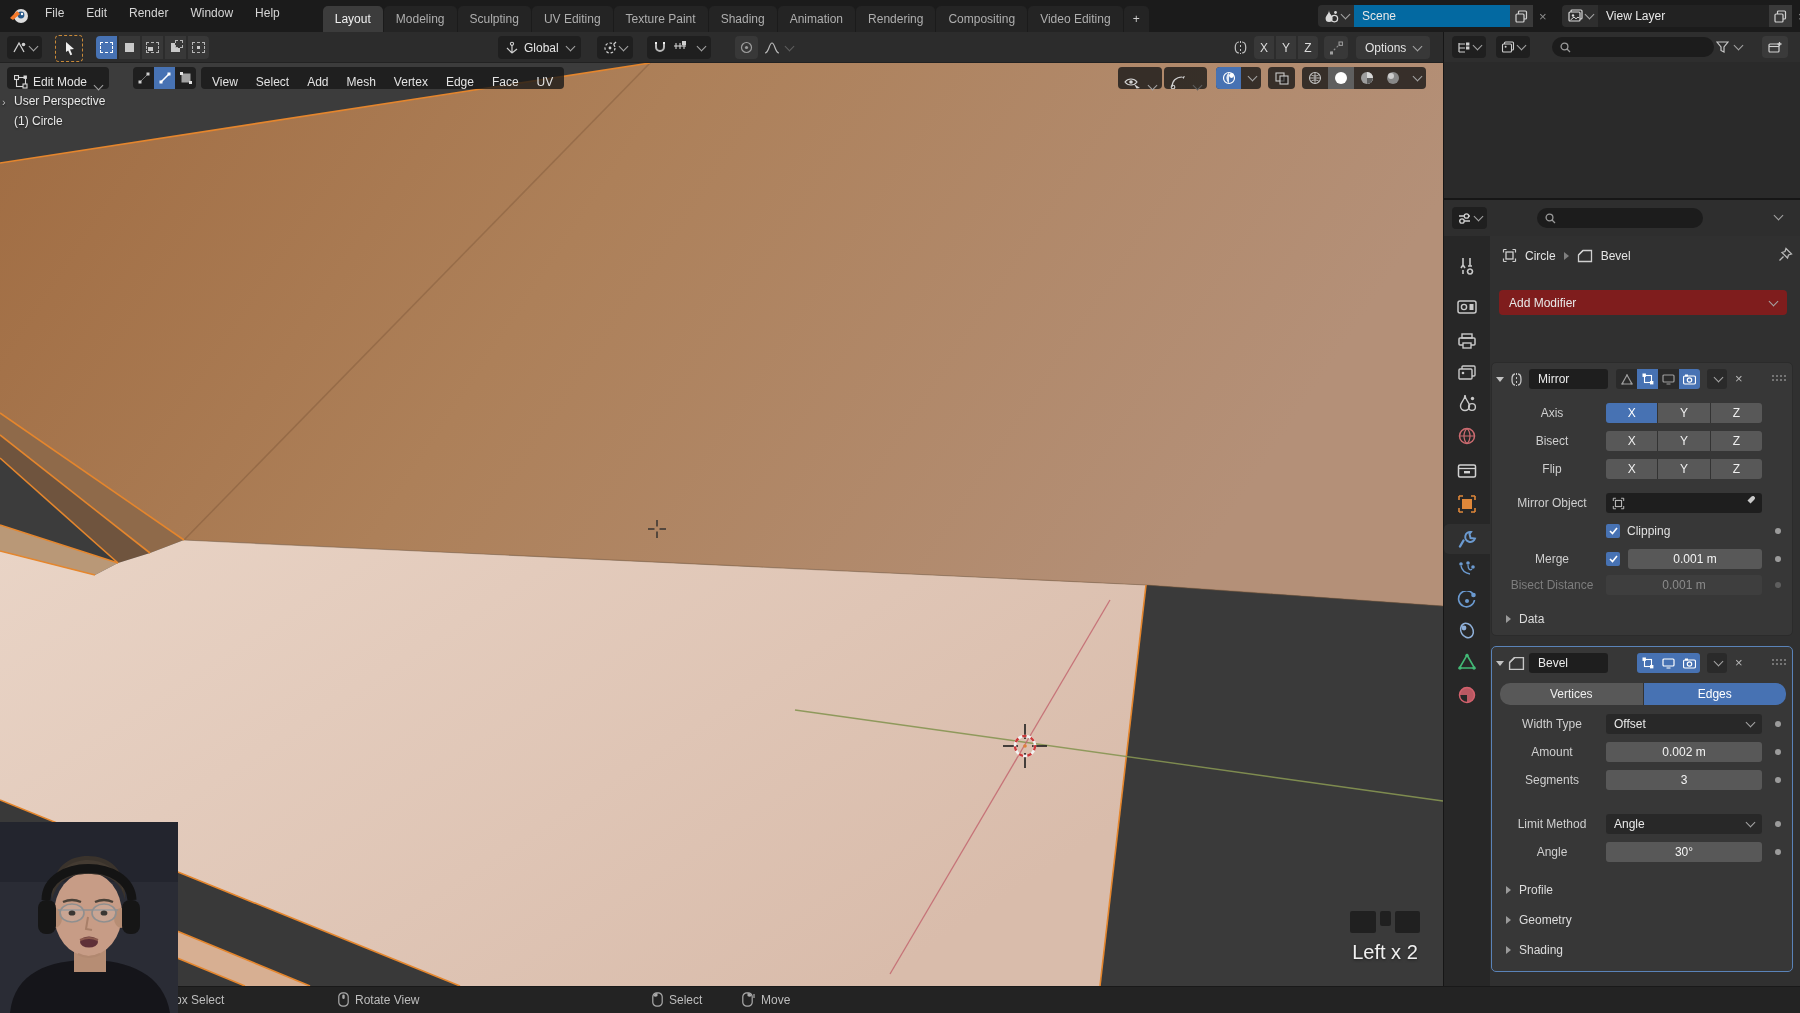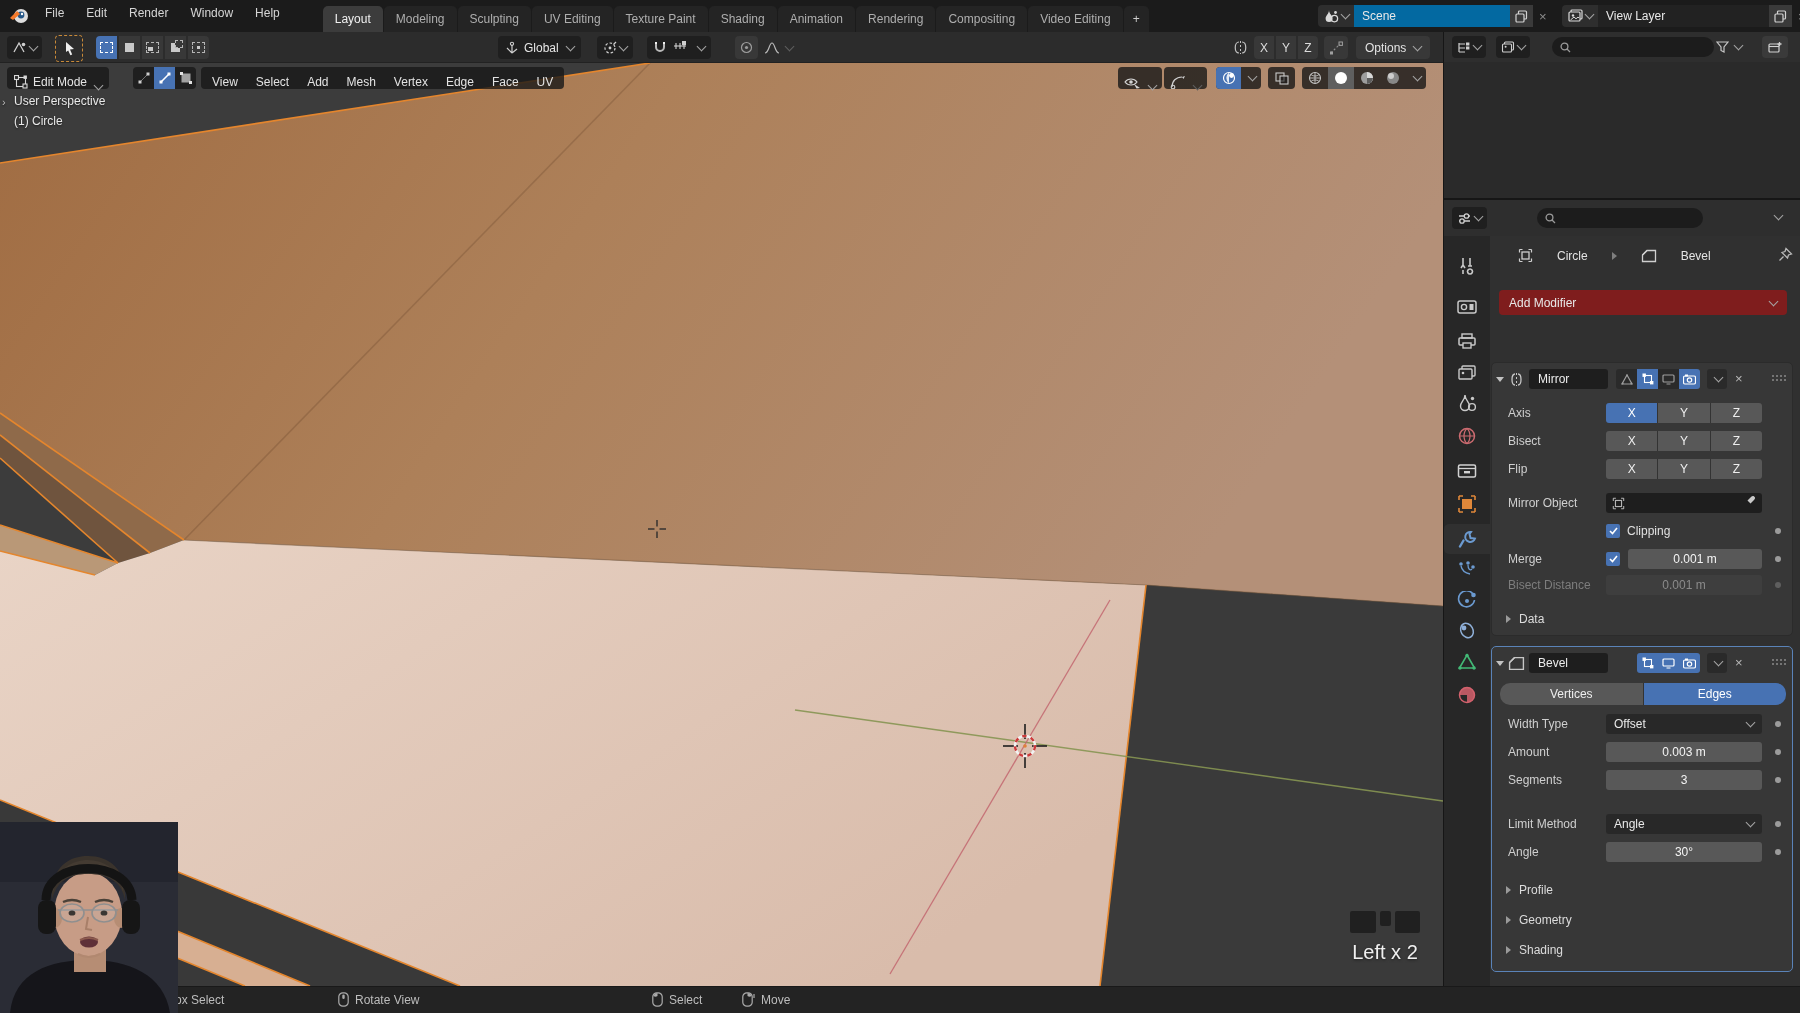--- a/index.html
+++ b/index.html
@@ -15,21 +15,21 @@
   .chev.dim{border-color:#5f5f5f}
   .tri-d{width:0;height:0;border-top:5px solid #c2c2c2;border-left:4px solid transparent;border-right:4px solid transparent}
   .tri-r{width:0;height:0;border-left:5px solid #9a9a9a;border-top:4px solid transparent;border-bottom:4px solid transparent}
   .menu-item{padding:0 11px;height:26px;display:flex;align-items:center;color:#d6d6d6;cursor:default}
   .tab{height:26px;display:flex;align-items:center;padding:0 12px;background:#242424;color:#aeaeae;
        border-radius:5px 5px 0 0;margin-right:1px}
   .tab.active{background:#3c3c3c;color:#f1f1f1}
   .vpmenu{padding:0 9px;color:#e3e3e3}
   .panel{position:absolute;left:1490px;width:302px;background:#373737;border-radius:5px;border:1px solid #2b2b2b;box-sizing:border-box}
   .prow{position:absolute;left:0;width:100%;height:20px}
-  .plabel{position:absolute;left:16px;width:104px;text-align:left;color:#cfcfcf;line-height:20px}
+  .plabel{position:absolute;left:8px;width:104px;text-align:center;color:#cfcfcf;line-height:20px}
   .pfield{position:absolute;left:114px;width:156px;height:20px;border-radius:3px;box-sizing:border-box}
   .slider{background:#585858;text-align:center;color:#f4f4f4;line-height:20px}
   .drop{background:#282828;color:#e9e9e9;line-height:20px;padding-left:8px;display:flex;align-items:center}
   .drop .chev{position:absolute;right:8px;top:8px}
   .pdot{position:absolute;left:283px;top:7px;width:6px;height:6px;border-radius:50%;background:#9b9b9b}
   .segcell{flex:1;display:flex;align-items:center;justify-content:center;background:#585858;color:#eee;height:100%}
   .segcell.on{background:#4772b3;color:#fff}
   .togglecell{width:21px;height:20px;display:flex;align-items:center;justify-content:center;background:#2a2a2a}
   .togglecell.on{background:#4772b3}
   .hname{background:#1e1e1e;border-radius:3px;height:20px;line-height:20px;padding-left:9px;color:#ececec}
@@ -546,21 +546,21 @@
           <circle cx="17" cy="15" r="1.7" fill="#43b976"></circle>
         </svg></span>
     <span class="abs" style="left:13px;top:449px"><svg width="20" height="20" viewBox="0 0 20 20">
           <circle cx="10" cy="10" r="7.5" fill="none" stroke="#d3626d" stroke-width="1.5"></circle>
           <path d="M10 2.5 A7.5 7.5 0 0 1 10 17.5 Z M10 10 L2.5 10 A7.5 7.5 0 0 1 10 2.5Z" fill="#d3626d" opacity=".85"></path>
         </svg></span>
   </div>
 
   <div class="abs" style="left:46px;top:36px;width:311px;height:777px">
 
-    <div class="abs flex" style="left:28px;top:12px;gap:24px">
+    <div class="abs flex" style="left:12px;top:12px;gap:8px">
       <svg width="15" height="15" viewBox="0 0 15 15">
           <rect x="4" y="4" width="7" height="7" fill="none" stroke="#cfcfcf" stroke-width="1.3"></rect>
           <path d="M1.5 1.5 H4.5 M1.5 1.5 V4.5 M13.5 1.5 H10.5 M13.5 1.5 V4.5 M1.5 13.5 H4.5 M1.5 13.5 V10.5 M13.5 13.5 H10.5 M13.5 13.5 V10.5" stroke="#cfcfcf" stroke-width="1.2"></path>
         </svg>
       <span style="color:#e4e4e4">Circle</span>
       <span class="tri-r" style="border-left-color:#7e7e7e"></span>
       <svg width="16" height="14" viewBox="0 0 16 14">
           <path d="M6 1.5 H14.5 V12.5 H1.5 V6 Z" fill="none" stroke="#cfcfcf" stroke-width="1.3"></path>
           <path d="M6 1.5 L1.5 6" stroke="#cfcfcf" stroke-width="1.3"></path>
         </svg>
@@ -762,21 +762,21 @@
         <span class="plabel">Width Type</span>
         <span class="pfield drop">
           <span>Offset</span>
             <span class="chev"></span>
         </span>
         <span class="pdot"></span>
       </div>
 
       <div class="prow" style="top:95px">
         <span class="plabel">Amount</span>
-        <span class="pfield slider">0.003 m</span>
+        <span class="pfield slider">0.002 m</span>
         <span class="pdot"></span>
       </div>
 
       <div class="prow" style="top:123px">
         <span class="plabel">Segments</span>
         <span class="pfield slider">3</span>
         <span class="pdot"></span>
       </div>
 
       <div class="prow" style="top:167px">

